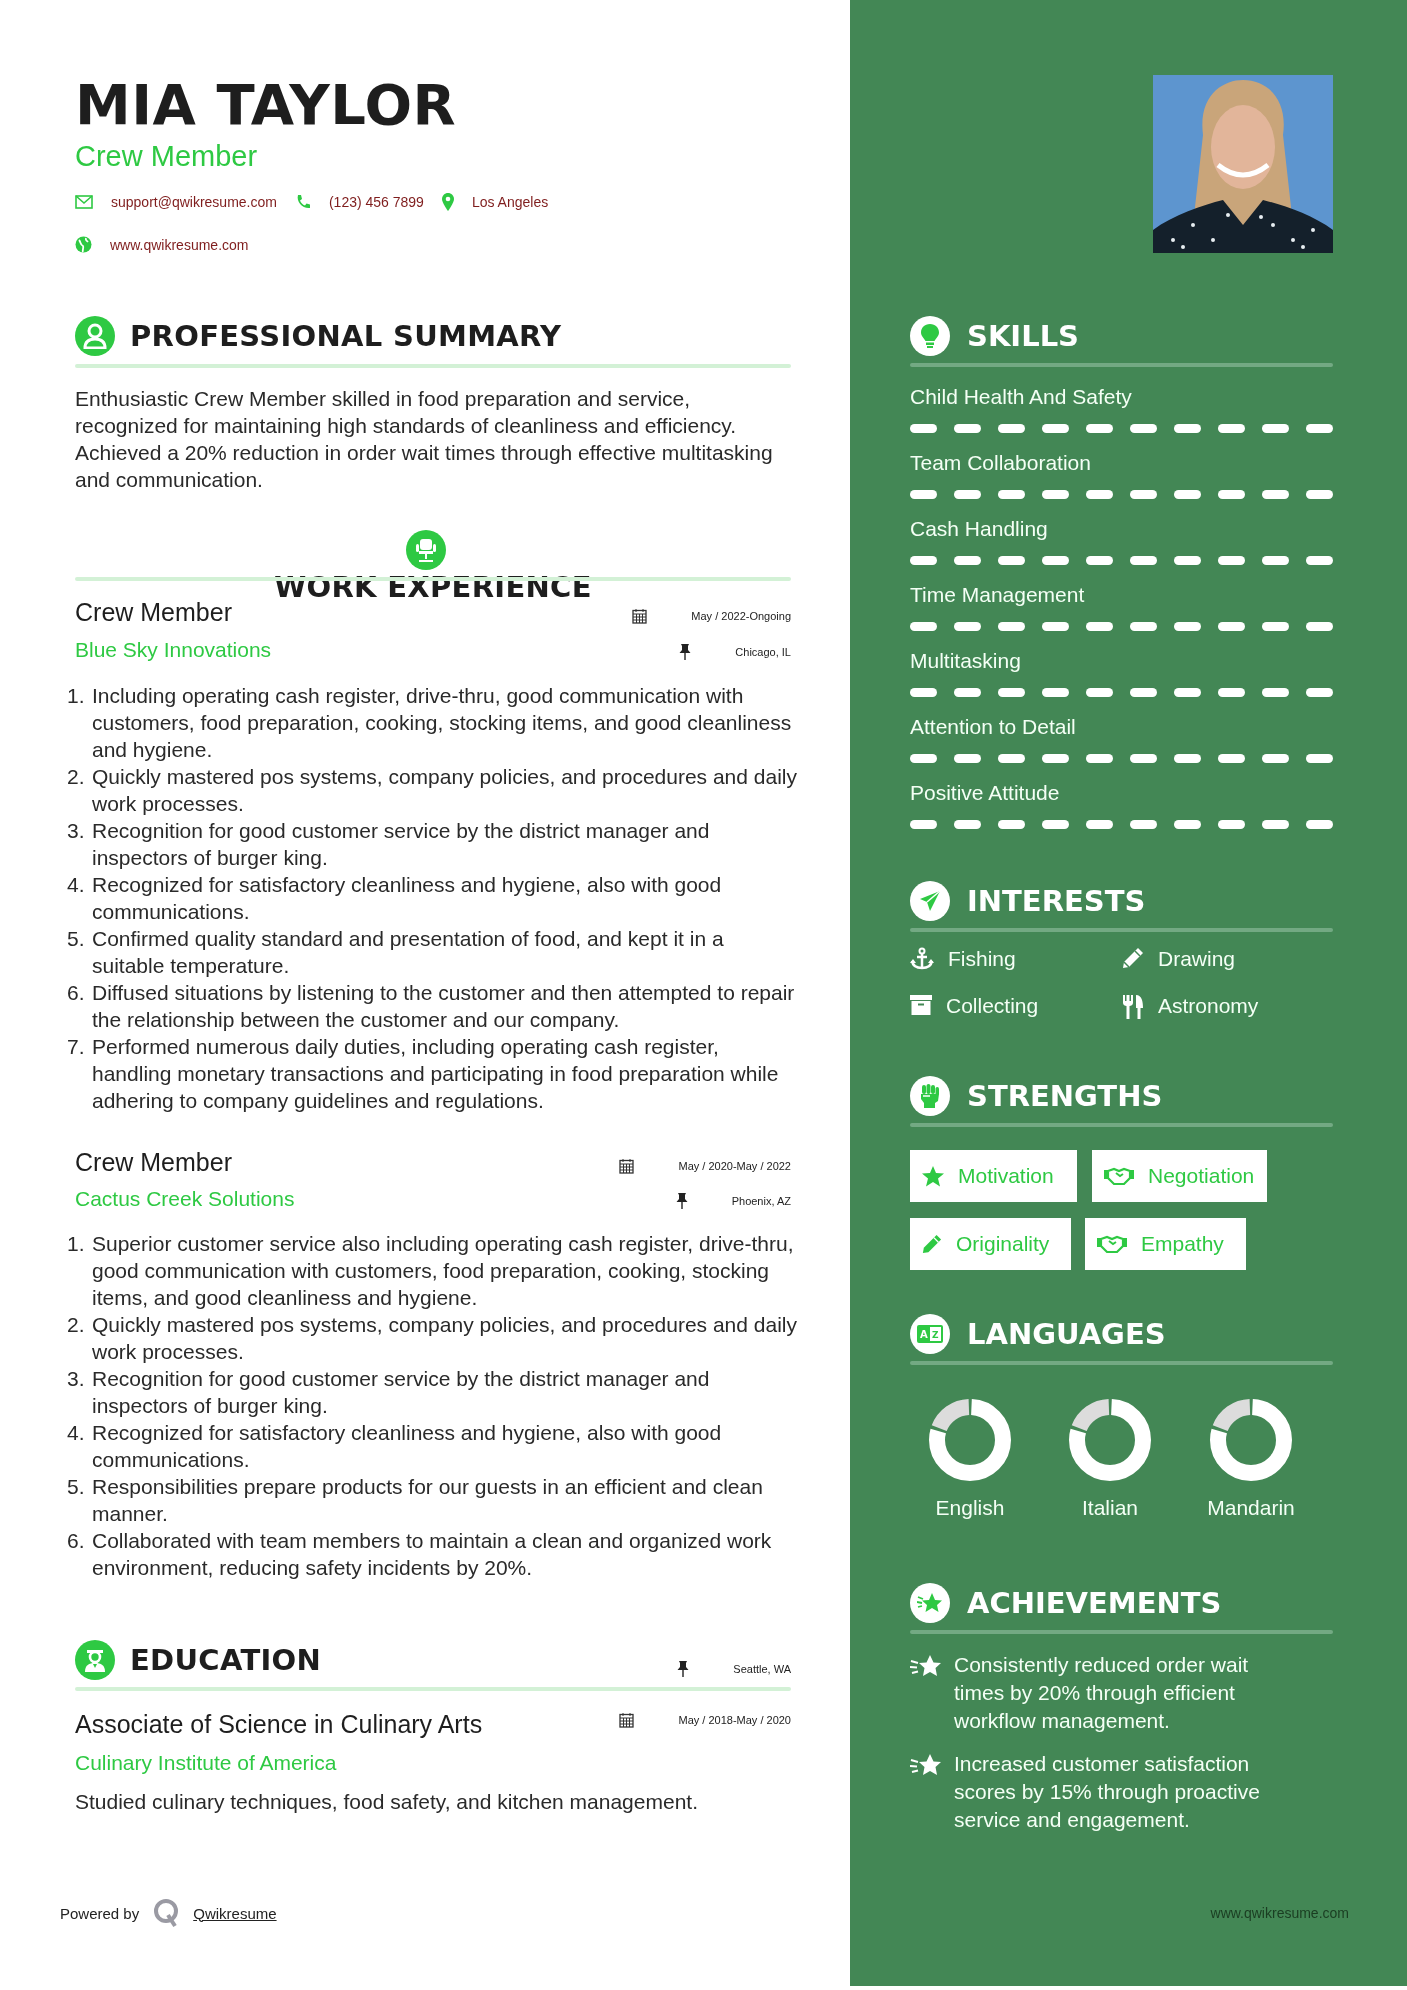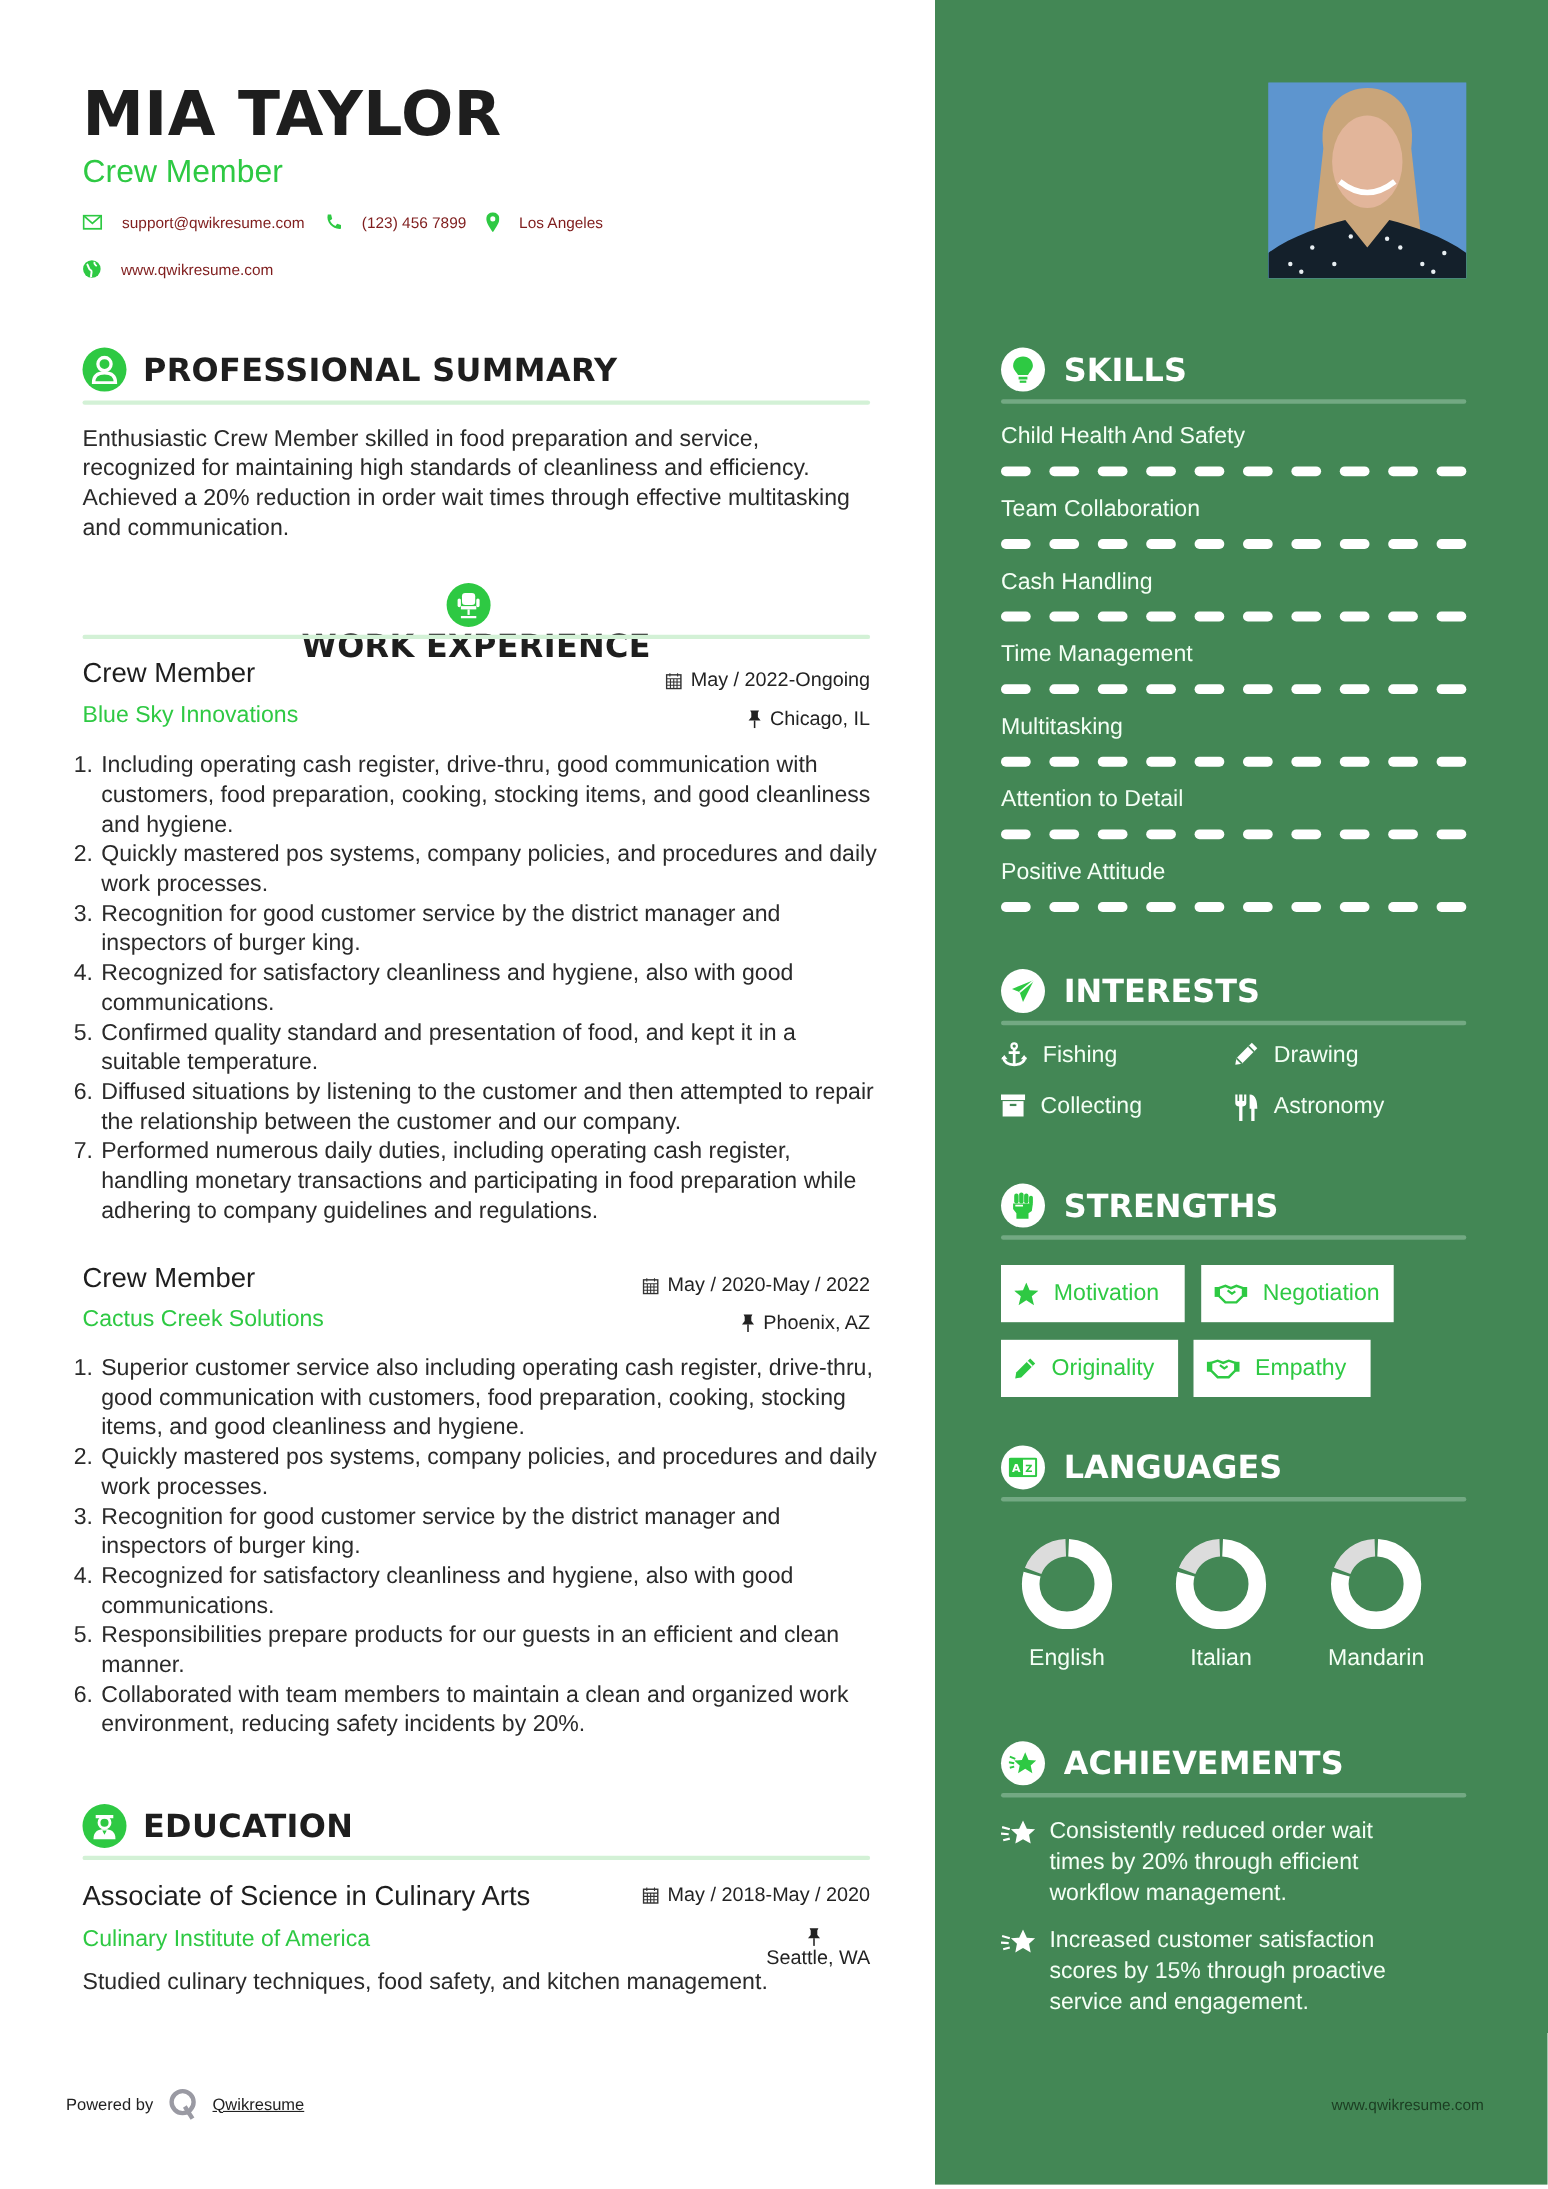--- a/index.html
+++ b/index.html
@@ -17,21 +17,21 @@
 
   .sec-head { position: absolute; left: 75px; width: 716px; display: flex; align-items: center; }
   .sec-head .ic { width: 40px; height: 40px; border-radius: 50%; background: #2ec943; display: flex; align-items: center; justify-content: center; margin-right: 15px; }
   .sec-head .title { font-size: 29px; font-weight: 700; color: #1e1e1e; font-family: "DejaVu Sans", sans-serif; letter-spacing: 0.3px; }
   .sec-line { position: absolute; left: 75px; width: 716px; height: 4px; background: #d3f1d6; border-radius: 2px; }
 
   .para { position: absolute; left: 75px; width: 716px; font-size: 21px; line-height: 27px; color: #2a2a2a; }
 
   .job-title { position: absolute; left: 75px; font-size: 25px; color: #1e1e1e; }
   .job-company { position: absolute; left: 75px; font-size: 21px; color: #2ec943; }
-  .job-meta { position: absolute; right: 59px; font-size: 18px; color: #222; display: flex; align-items: center; }
+  .job-meta { position: absolute; right: 59px; font-size: 11px; color: #222; display: flex; align-items: center; gap: 36px; }
   .job-meta svg { margin-right: 8px; }
   .job-list { position: absolute; left: 67px; width: 730px; font-size: 21px; line-height: 27px; color: #2a2a2a; list-style: none; }
   .job-list li { display: flex; }
   .job-list li .num { width: 25px; flex: none; text-align: left; }
 
   .footer-left { position: absolute; left: 60px; top: 1898px; display: flex; align-items: center; font-size: 15px; color: #222; }
   .footer-left .q { margin: 0 12px 0 14px; }
   .footer-left .link { text-decoration: underline; }
   .footer-right { position: absolute; right: 58px; top: 1905px; font-size: 14px; color: #1b3d22; }
 
@@ -234,21 +234,21 @@
 
   <div class="job-title" style="top:1710px;">Associate of Science in Culinary Arts</div>
   <div class="job-meta" style="top:1712px;">
     <svg width="15" height="16" viewBox="0 0 15 16">
         <rect x="1" y="2.5" width="13" height="12.5" fill="none" stroke="#333" stroke-width="1.3"></rect>
         <path d="M1 6 L14 6 M4 1 L4 4 M11 1 L11 4 M4.5 6 L4.5 15 M7.5 6 L7.5 15 M10.5 6 L10.5 15 M1 9 L14 9 M1 12 L14 12" stroke="#333" stroke-width="1"></path>
       </svg>
     <span>May / 2018-May / 2020</span>
   </div>
   <div class="job-company" style="top:1751px;">Culinary Institute of America</div>
-  <div class="job-meta" style="top:1752px;flex-direction:column;">
+  <div class="job-meta" style="top:1660px;">
     <svg width="12" height="17" viewBox="0 0 12 17">
         <path d="M2 1 L10 1 L9 3 L9 7 L11.5 10 L0.5 10 L3 7 L3 3 Z" fill="#222"></path>
         <rect x="5.3" y="10" width="1.4" height="7" fill="#222"></rect>
       </svg>
     <span>Seattle, WA</span>
   </div>
   <div class="para" style="top:1788px;">Studied culinary techniques, food safety, and kitchen management.</div>
 
   <div class="footer-left">
     <span>Powered by</span>

